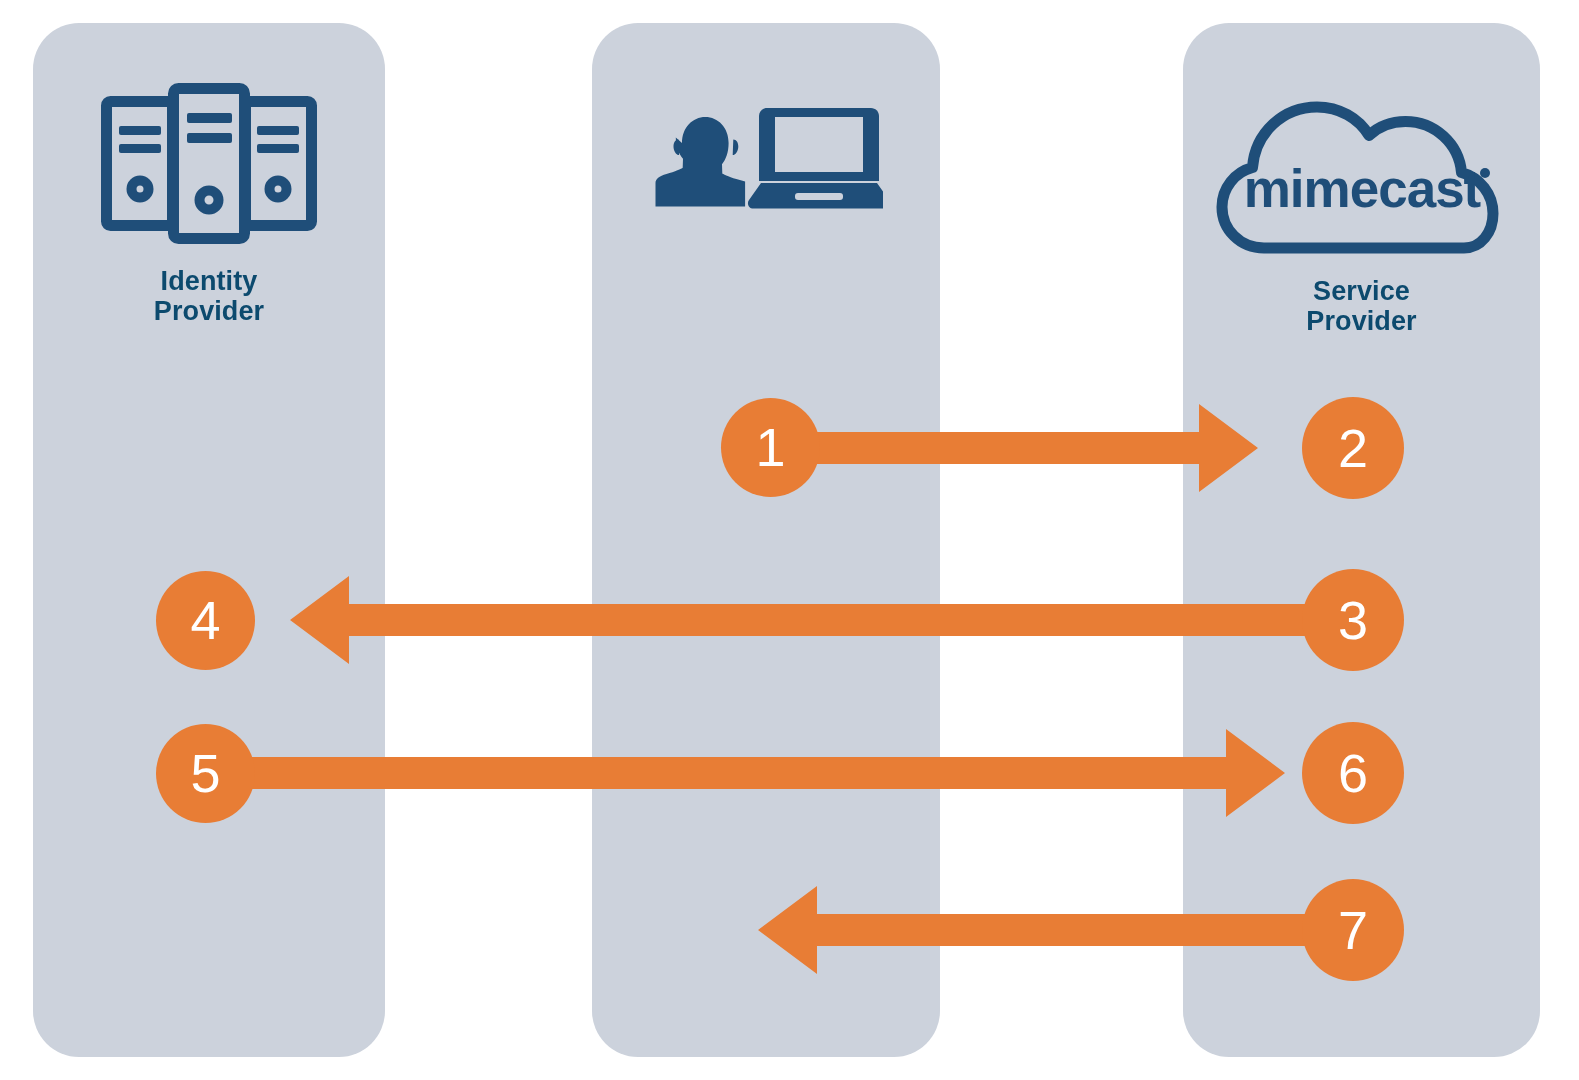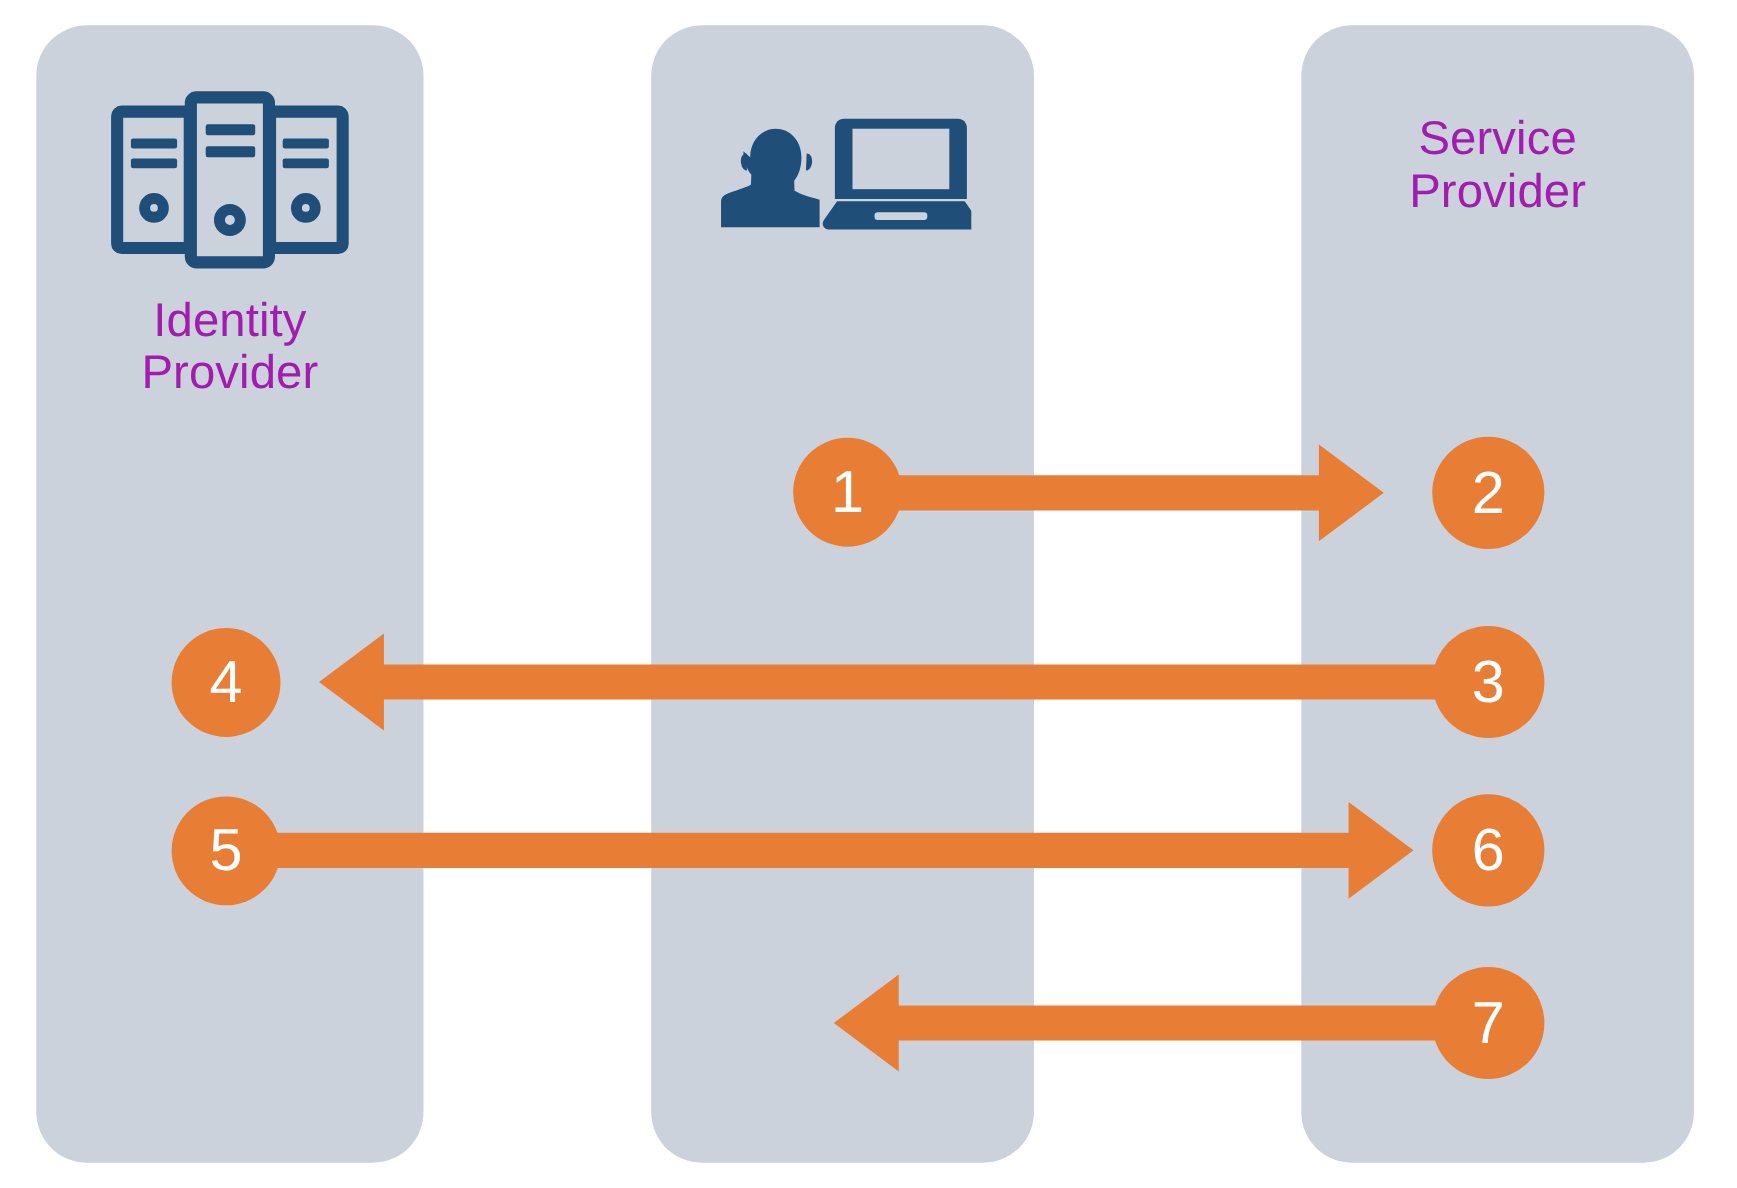--- a/index.html
+++ b/index.html
@@ -37,25 +37,25 @@
     text-align: center;
     width: 100%;
     left: 0;
   }
   .node-icon {
     display: block;
     margin: 0 auto;
   }
   .node-label {
     display: block;
-    color: #a21caf;
-    font-size: 43px;
+    color: #0c4a6e;
+    font-size: 27px;
     line-height: 1.12;
     letter-spacing: 0.1px;
-    font-weight: 400;
+    font-weight: 700;
     white-space: pre-line;
     margin-top: 12px;
   }
 
   #node-idp  { top: 82px; }
   #node-user { top: 105px; }
   #node-sp   { top: 90px; }
 
   
   #arrow-layer {
@@ -143,20 +143,27 @@
         </g>
 
         <rect x="126" y="12" width="88" height="55" fill="#ccd2dc"></rect>
 
         <rect x="146" y="88" width="48" height="7" rx="3" fill="#ccd2dc"></rect>
       </svg>
     </span>
   </div>
 
   <div class="node" id="node-sp" style="left:1183px; width:357px;">
+    <span class="node-icon">
+      <svg width="300" height="170" viewBox="0 0 300 170" xmlns="http://www.w3.org/2000/svg">
+        <path d="M52 158c-24 0-42-18.5-42-41 0-19 13-35 30.5-39.5C43 43 71 17 105 17c22 0 41.5 11 52 28.5C166 37 179 31.5 193.5 31.5c29.5 0 53.5 22.5 56 51C268 87.5 281 104 281 123.5c0 19-12 34.5-29 34.5z" fill="none" stroke="#1f4e79" stroke-width="11" stroke-linejoin="round"></path>
+        <text x="150" y="117" text-anchor="middle" font-family="'Liberation Sans', sans-serif" font-size="53" font-weight="bold" letter-spacing="-1" fill="#1f4e79">mimecast</text>
+        <circle cx="273" cy="83" r="5" fill="#1f4e79"></circle>
+      </svg>
+    </span>
     <span class="node-label">Service
 Provider</span>
   </div>
 
   <svg id="arrow-layer" viewBox="0 0 1579 1080" xmlns="http://www.w3.org/2000/svg">
 
     <path d="M806 432 H1199 V404 L1258 448 L1199 492 V464 H806 Z" fill="#e87d35"></path>
 
     <path d="M1318 604 H349 V576 L290 620 L349 664 V636 H1318 Z" fill="#e87d35"></path>
 

